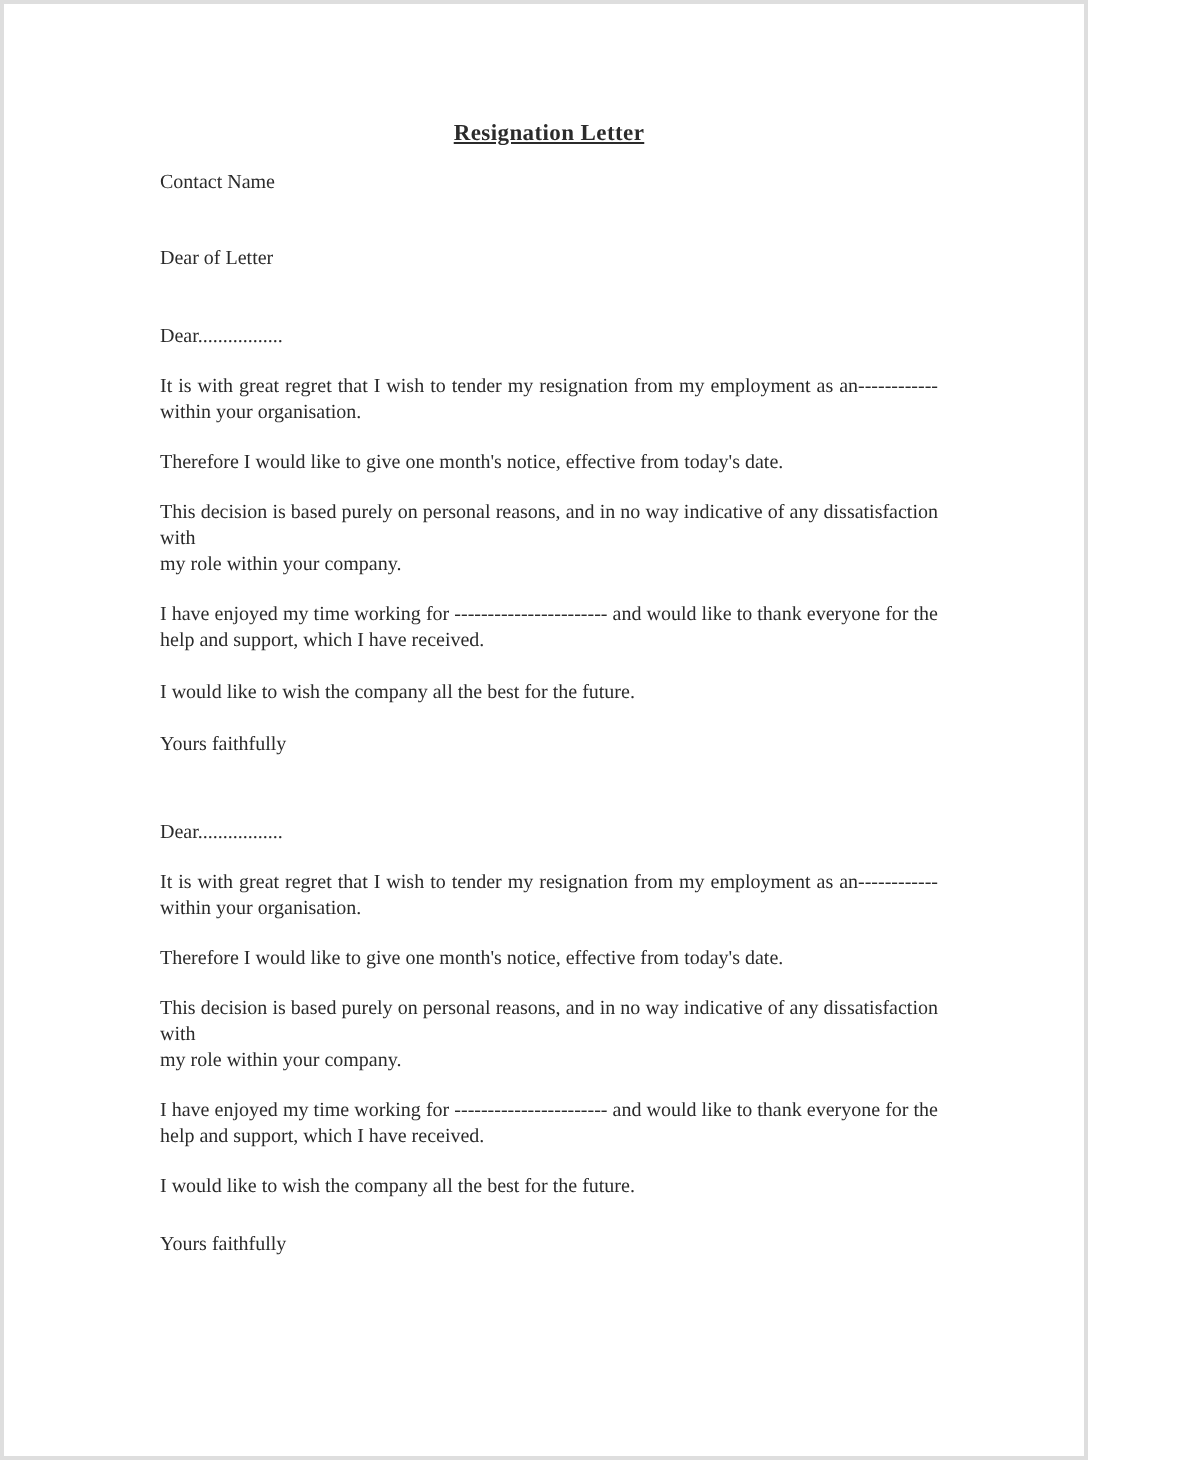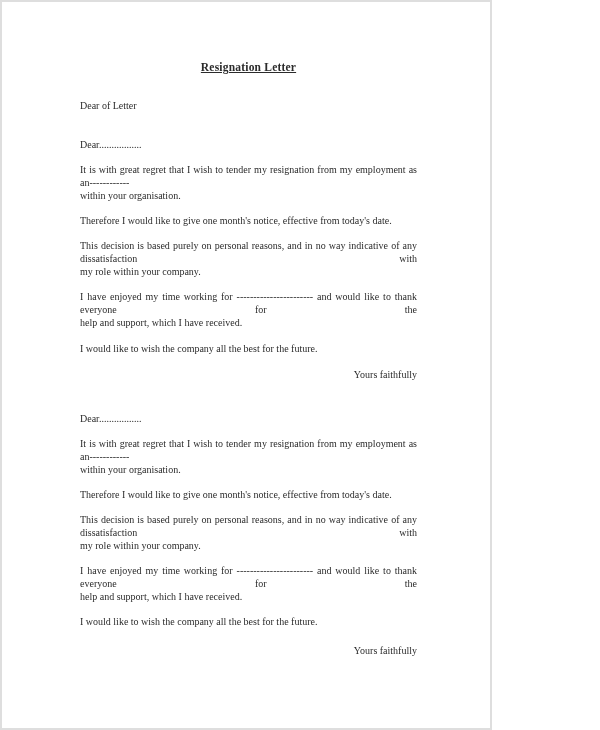--- a/index.html
+++ b/index.html
@@ -1,18 +1,18 @@
 <!DOCTYPE html>
 <html><head>
 <meta charset="utf-8">
 <style>
   html, body { margin: 0; padding: 0; background: #ffffff; }
   .page {
     position: relative;
-    width: 492px;
+    width: 544px;
     height: 730px;
     box-sizing: border-box;
     background: #ffffff;
     border: 2px solid #dedede;
     font-family: "Liberation Serif", "DejaVu Serif", serif;
     color: #2b2b2b;
     font-size: 10px;
     line-height: 13px;
     overflow: hidden;
   }
@@ -28,38 +28,39 @@
   }
   .sender { margin-top: 17px; margin-left: 370px; }
   .recipient { margin-top: 11px; }
   .date-line { margin-top: 25px; }
   .salutation { margin-top: 26px; }
   .letter-2 .salutation { margin-top: 31px; }
   .para { margin-top: 12px; }
   .para-first { }
   .para-last { margin-top: 13px; }
   .letter-2 .para-last { margin-top: 12px; }
-  .valediction { margin-top: 13px; text-align: right; }
+  .valediction { margin-top: 13px; }
   .letter-2 .valediction { margin-top: 16px; }
   .line { width: 100%; }
   .line.justified {
     text-align: justify;
     text-align-last: justify;
   }
 </style>
 </head>
 <body>
 
 <div class="page">
   <div class="content">
 
     <div class="title">Resignation Letter</div>
 
 
     <div class="recipient">
+      <div>Contact Name</div>
     </div>
 
     <div class="date-line">Dear of Letter</div>
 
     <section class="letter letter-1">
       <div class="salutation">Dear.................</div>
 
       <div class="para para-first">
         <div class="line justified">It is with great regret that I wish to tender my resignation from my employment as an------------</div>
         <div class="line">within your organisation.</div>

